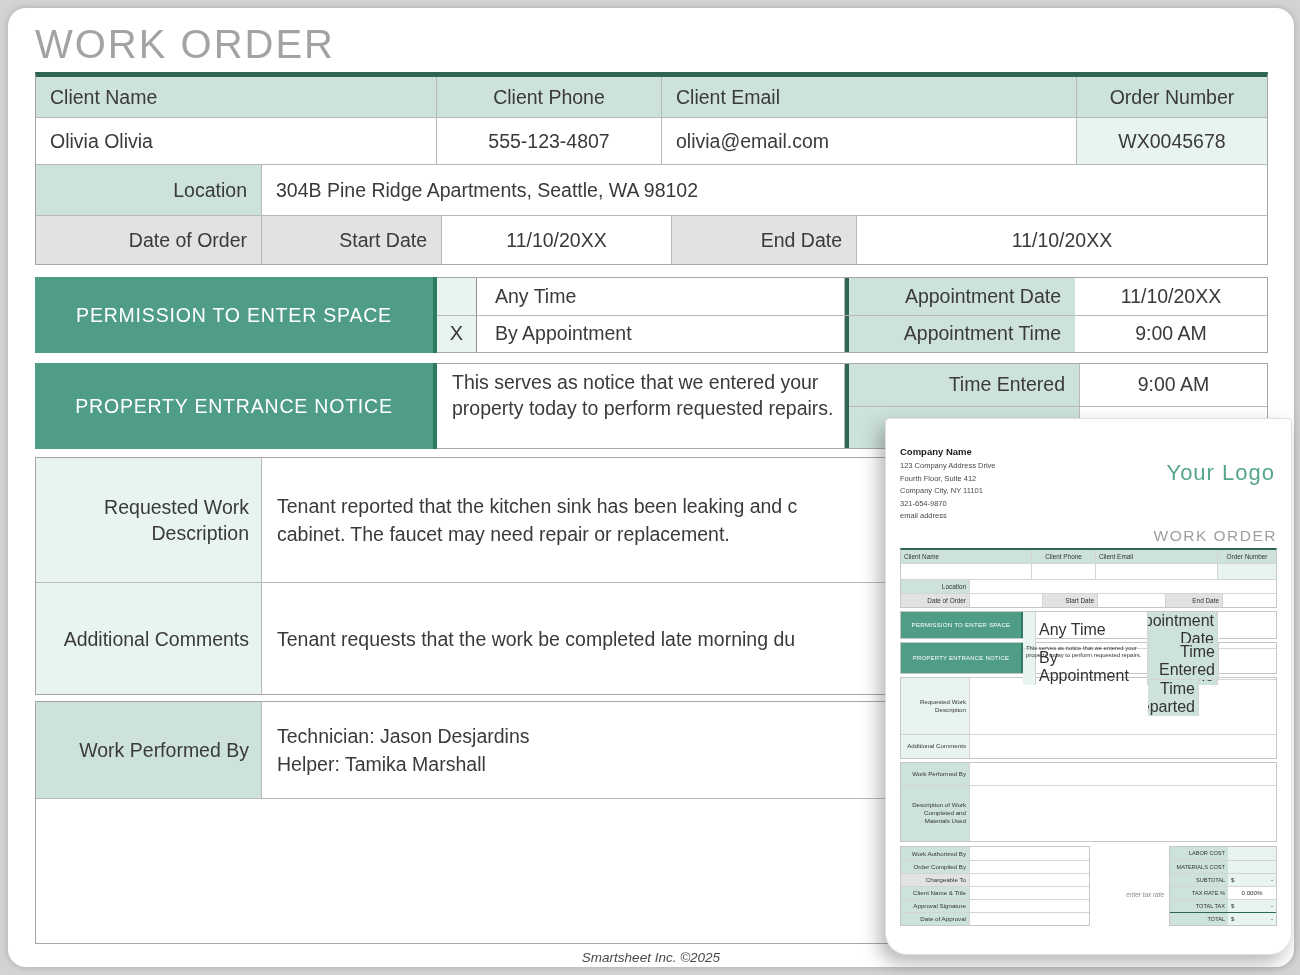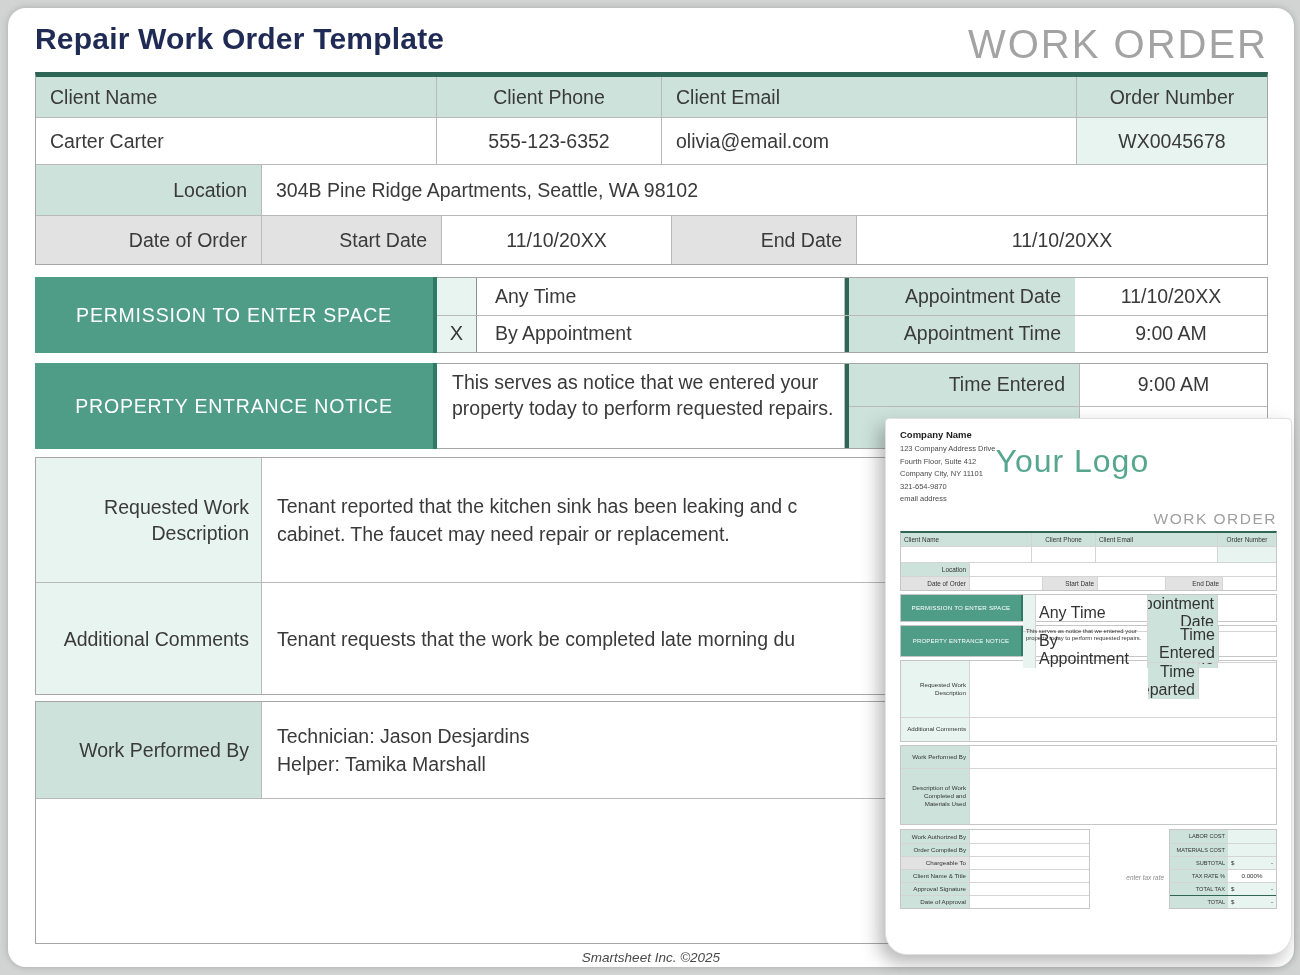--- a/index.html
+++ b/index.html
@@ -60,24 +60,24 @@
   .toplab{align-items:flex-start;padding-top:72px}
   .topcontent{align-items:flex-start;padding-top:50px;line-height:27.5px}
 
   .footer{position:absolute;left:0;right:0;bottom:2px;text-align:center;
           font-style:italic;font-size:13.5px;color:#4a4a4a}
 
   
   .card{position:absolute;left:885px;top:418px;width:407px;height:537px;background:#fff;
         border:1px solid #e0e0e0;border-radius:4px 4px 22px 22px;
         box-shadow:-6px 8px 18px rgba(50,50,50,.35);padding:10px 14px 0 14px;z-index:10;color:#333}
-  .m-head{display:flex;margin-top:0}
+  .m-head{display:flex;justify-content:space-between;margin-top:17px}
   .m-cname{font-size:9.5px;font-weight:bold;color:#1c1c1c;margin-bottom:3px}
   .m-line{font-size:7.5px;color:#4a4a4a;line-height:12.5px}
-  .m-logo{font-size:32px;color:#55a68d;margin:14px 2px 0 0;letter-spacing:1px}
+  .m-logo{font-size:22px;color:#55a68d;margin:14px 2px 0 0;letter-spacing:1px}
   .m-wm{text-align:right;font-size:15.5px;color:#9f9f9f;letter-spacing:1.5px;margin:4px 0 3px}
 
   .m-tbl{border:1px solid #c6c6c6;font-size:6.4px}
   .m-green-top{border-top:2px solid #2e6554}
   .m-row{display:flex}
   .m-row + .m-row{border-top:1px solid #d4d4d4}
   .m-cell{display:flex;align-items:center;padding:0 3px;overflow:hidden}
   .m-cell + .m-cell{border-left:1px solid #d4d4d4}
   .m-th{background:#cde2db}
   .m-mint{background:#e8f4f0}
@@ -101,34 +101,33 @@
 </style>
 </head>
 <body>
 
 <div id="app">
 
   <div class="page">
     <div class="doc">
 
       <div class="doc-header">
-        <div class="title">Repair Work Order Template</div>
         <div class="wm">WORK ORDER</div>
       </div>
 
       <div class="tbl green-top">
         <div class="row" style="height:40px">
           <div class="cell th pl" style="width:400px">Client Name</div>
           <div class="cell th ctr" style="width:225px">Client Phone</div>
           <div class="cell th pl" style="width:415px">Client Email</div>
           <div class="cell th ctr" style="flex:1">Order Number</div>
         </div>
         <div class="row" style="height:47px">
-          <div class="cell pl" style="width:400px">Carter Carter</div>
-          <div class="cell ctr" style="width:225px">555-123-6352</div>
+          <div class="cell pl" style="width:400px">Olivia Olivia</div>
+          <div class="cell ctr" style="width:225px">555-123-4807</div>
           <div class="cell pl" style="width:415px">olivia@email.com</div>
           <div class="cell ctr mintbg" style="flex:1">WX0045678</div>
         </div>
         <div class="row" style="height:51px">
           <div class="cell tealbg rgt" style="width:225px">Location</div>
           <div class="cell pl" style="flex:1">304B Pine Ridge Apartments, Seattle, WA 98102</div>
         </div>
         <div class="row" style="height:49px">
           <div class="cell graybg rgt" style="width:225px">Date of Order</div>
           <div class="cell graybg rgt" style="width:180px">Start Date</div>

